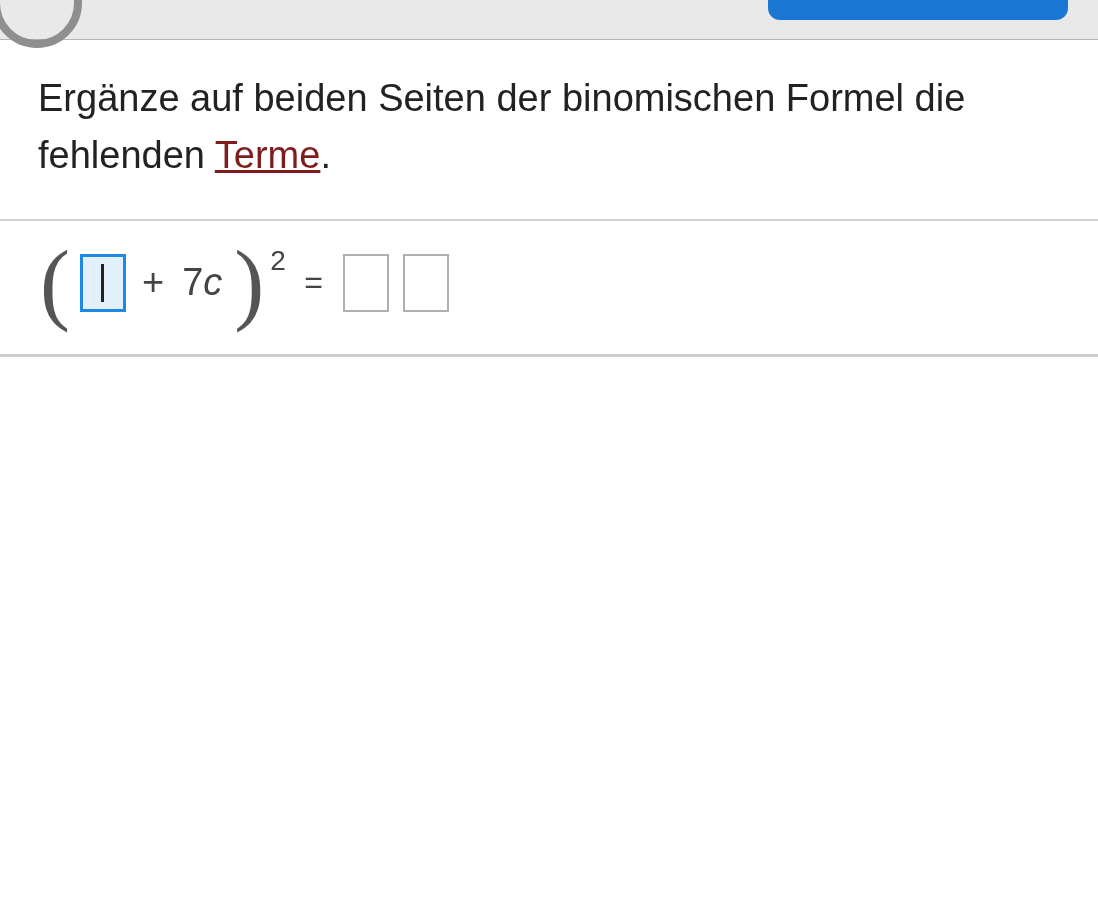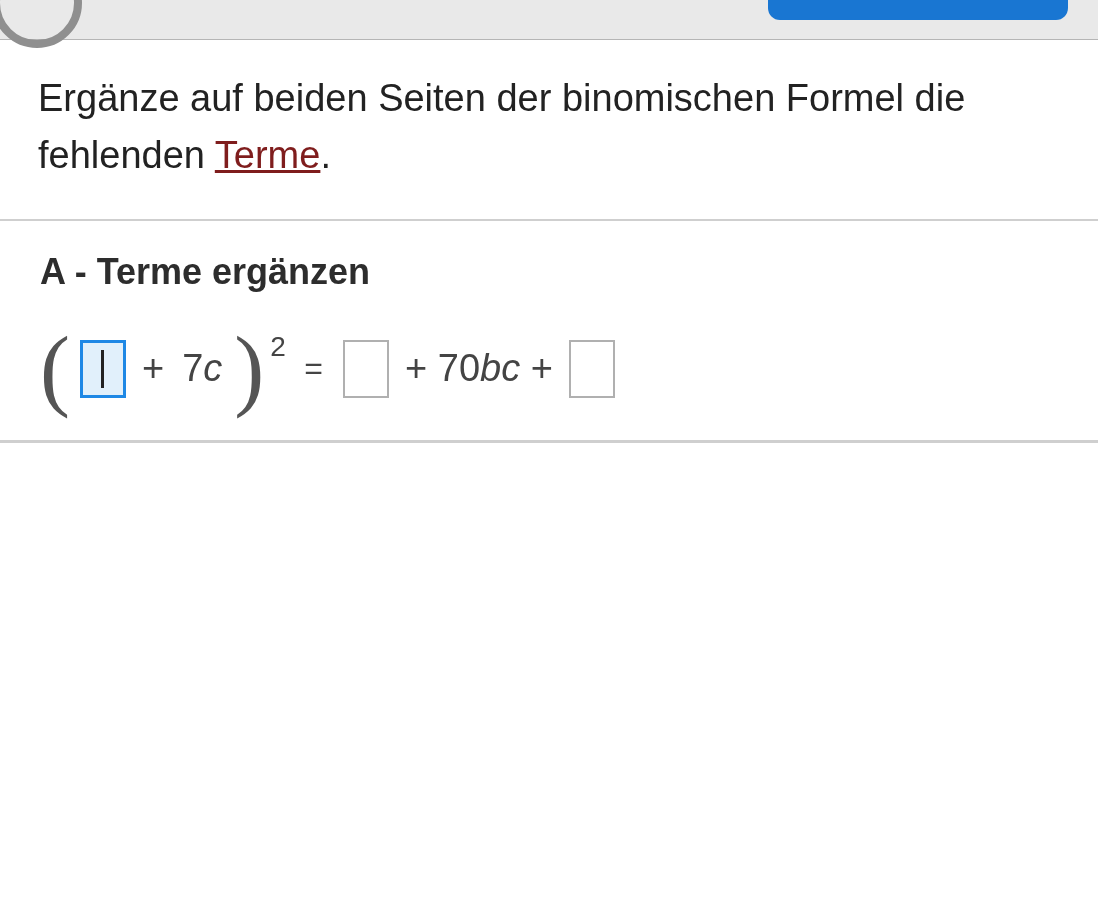--- a/index.html
+++ b/index.html
@@ -120,37 +120,31 @@
 <div class="topbar">
   <div class="circle-fragment"></div>
   <div class="blue-btn"></div>
 </div>
 
 <div class="instruction">
   <span>Ergänze auf beiden Seiten der binomischen Formel die fehlenden </span><a href="#">Terme</a><span>.</span>
 </div>
 
 <div class="section">
-  <div class="section-title">A - Terme ergänzen</div>
 
   <div class="formula">
     <span class="paren">(</span>
     <span class="blank active">
       <span class="cursor"></span>
     </span>
     <span class="term">+</span>
     <span class="term">
       <span>7</span><span class="italic">c</span>
     </span>
     <span class="paren">)</span>
     <span class="supwrap">
       <span class="exponent">2</span>
     </span>
     <span class="eq">=</span>
     <span class="blank"></span>
-    <span class="midterm">
-      <span>+</span>
-      <span>70</span><span class="italic">b</span><span class="italic">c</span>
-      <span>+</span>
-    </span>
     <span class="blank"></span>
   </div>
 </div>
 
 </body></html>

